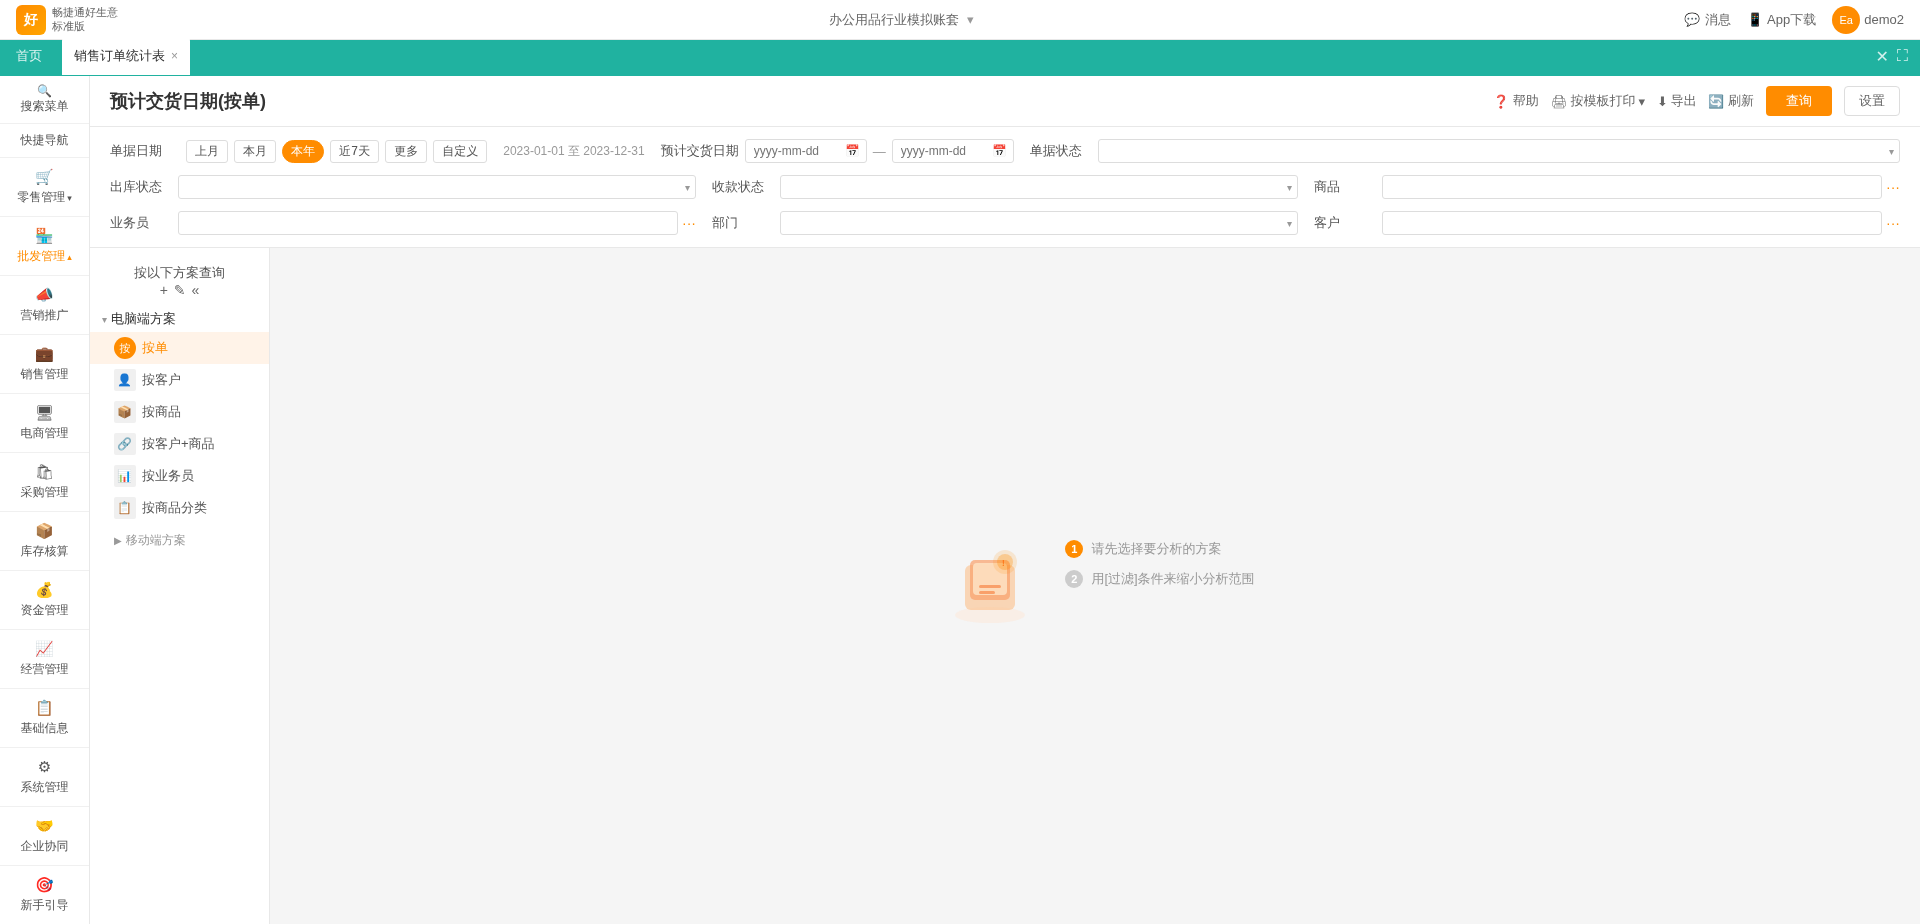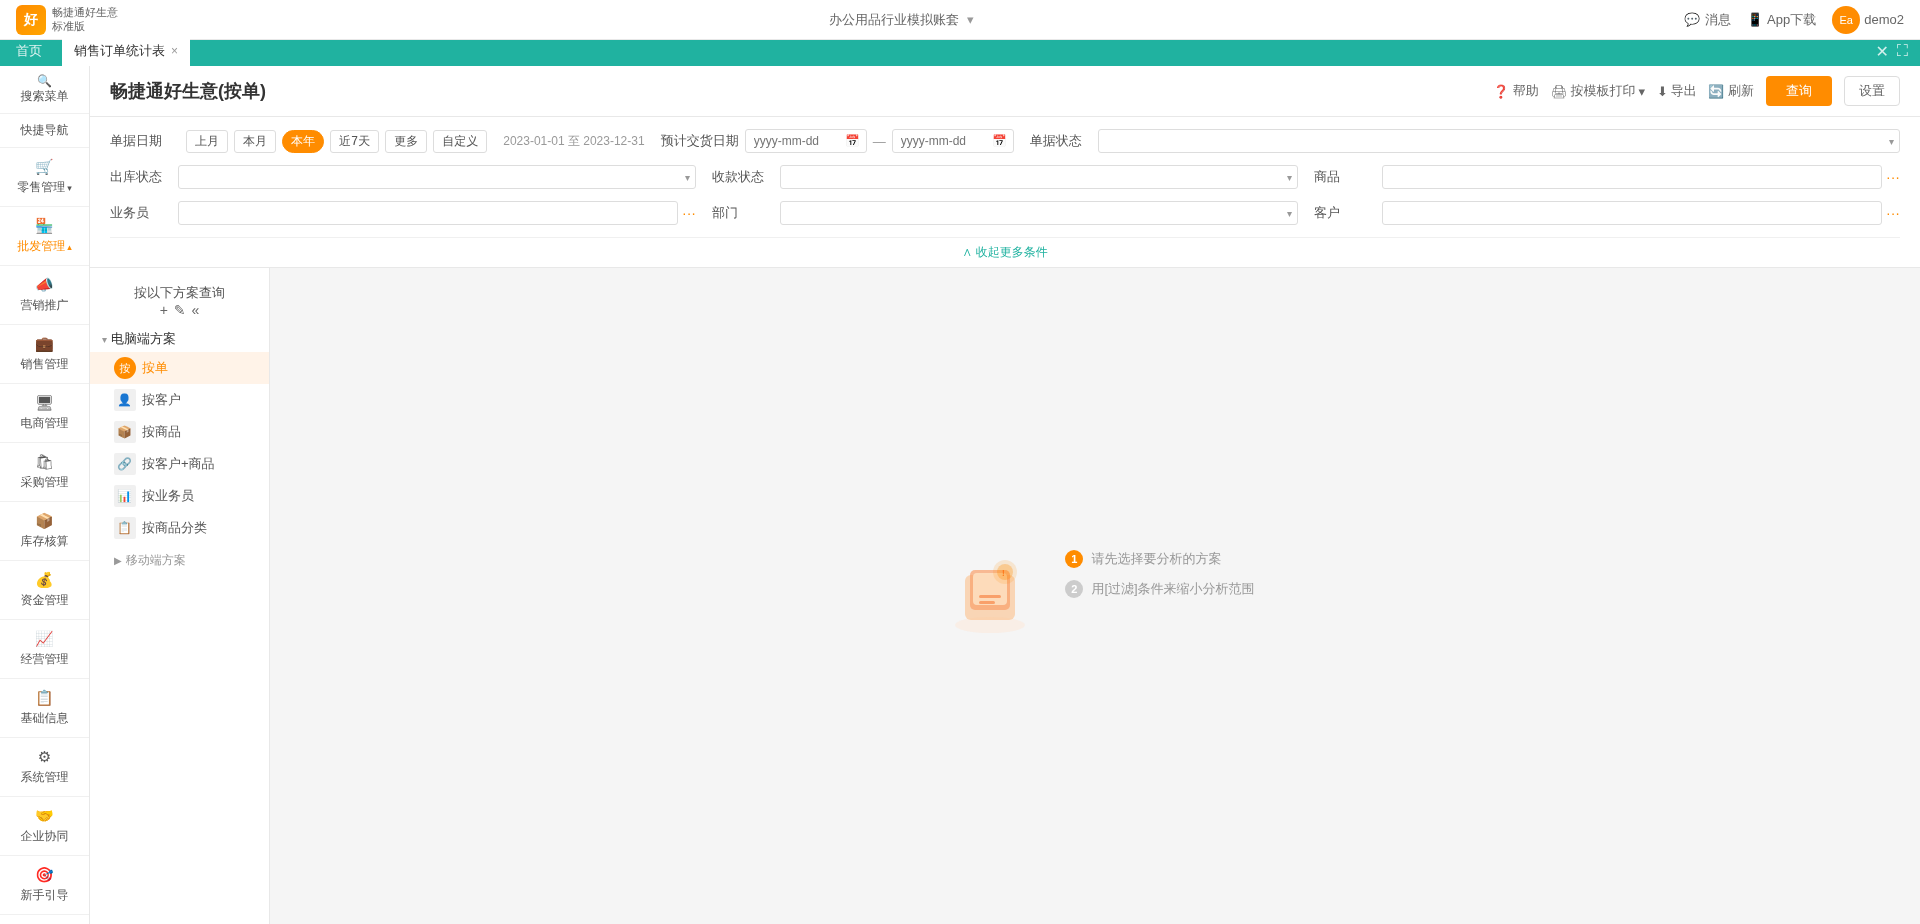--- a/index.html
+++ b/index.html
@@ -10,21 +10,21 @@
     .top-bar-left { display: flex; align-items: center; gap: 8px; }
     .logo-area { display: flex; align-items: center; gap: 6px; }
     .logo-icon { width: 30px; height: 30px; background: linear-gradient(135deg, #ff8c00, #ffa500); border-radius: 6px; display: flex; align-items: center; justify-content: center; color: white; font-size: 14px; font-weight: bold; }
     .logo-text { font-size: 11px; color: #666; line-height: 1.2; }
     .top-center { display: flex; align-items: center; gap: 8px; color: #666; font-size: 13px; }
     .top-right { display: flex; align-items: center; gap: 16px; color: #666; font-size: 13px; }
     .top-right-item { display: flex; align-items: center; gap: 4px; cursor: pointer; }
     .avatar { width: 28px; height: 28px; background: #ff8c00; border-radius: 50%; color: white; font-size: 11px; display: flex; align-items: center; justify-content: center; }
 
     
-    .tab-bar { background: #20b2a0; height: 26px; display: flex; align-items: center; padding: 0 0 4px 0; flex-shrink: 0; }
+    .tab-bar { background: #20b2a0; height: 36px; display: flex; align-items: center; padding: 0 0 4px 0; flex-shrink: 0; }
     .tab-home { padding: 0 16px; height: 38px; display: flex; align-items: center; color: rgba(255,255,255,0.85); cursor: pointer; font-size: 13px; }
     .tab-active { background: #fff; color: #333; height: 38px; display: flex; align-items: center; padding: 0 12px; gap: 6px; font-size: 13px; border-radius: 4px 4px 0 0; margin-left: 4px; }
     .tab-close { color: #999; cursor: pointer; font-size: 12px; }
     .tab-bar-right { margin-left: auto; display: flex; align-items: center; gap: 8px; padding-right: 12px; }
     .tab-bar-btn { color: rgba(255,255,255,0.8); cursor: pointer; font-size: 16px; }
 
     
     .main-layout { display: flex; flex: 1; overflow: hidden; }
 
     
@@ -201,21 +201,21 @@
     <div class="sidebar-item">
       <span class="sidebar-icon">🎯</span>
       <span>新手引导</span>
     </div>
 
   </div>
 
   <div class="content-area">
 
     <div class="page-header">
-      <div class="page-title">畅捷通好生意(按单)</div>
+      <div class="page-title">预计交货日期(按单)</div>
       <div class="page-actions">
         <div class="page-action-btn">
           <span>❓</span>
           <span>帮助</span>
         </div>
         <div class="page-action-btn">
           <span>🖨</span>
           <span>按模板打印</span>
           <span>▾</span>
         </div>
@@ -307,24 +307,20 @@
         </div>
         <div class="filter-item">
           <span class="filter-label">客户</span>
           <div class="field-wrapper" style="flex:1;min-width:200px;">
             <input class="field-input" style="width: 100%;" type="text">
             <span class="more-dots">···</span>
           </div>
         </div>
       </div>
 
-      <div class="collapse-bar">
-        <span>∧ </span>
-        <span>收起更多条件</span>
-      </div>
     </div>
 
     <div class="main-content">
 
       <div class="left-panel">
         <div style="padding: 8px 12px; font-size: 13px; color: #555; display:flex; align-items:center; justify-content:space-between;flex-direction:column;">
           <span>按以下方案查询</span>
           <div style="display:flex;gap:6px;">
             <button class="panel-tool-btn">+</button>
             <button class="panel-tool-btn">✎</button>

